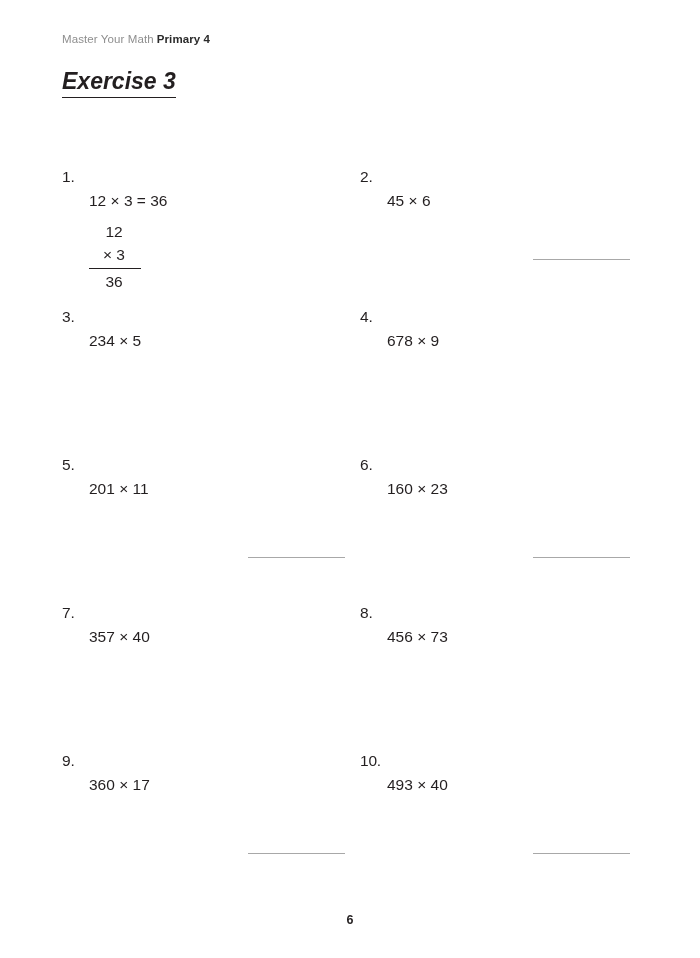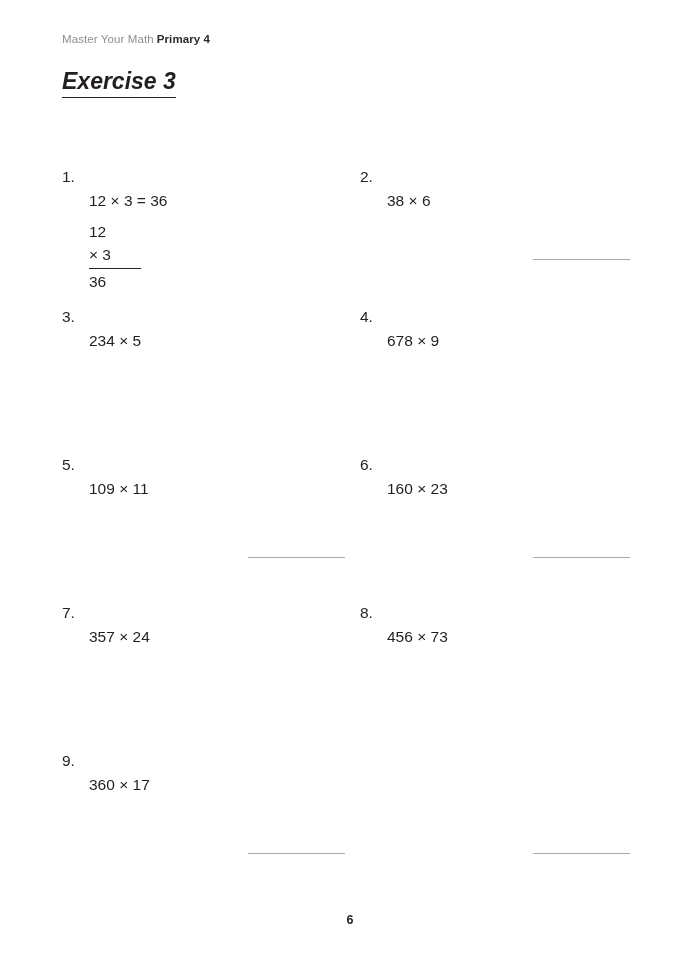--- a/index.html
+++ b/index.html
@@ -111,21 +111,21 @@
 
   
   .worked {
     margin-top: 9px;
     margin-left: 27px;
     width: 52px;
     font-size: 15.5px;
     line-height: 1.52;
   }
   .worked .row {
-    text-align: left;
+    text-align: center;
     padding-right: 2px;
   }
   .worked .row.ruled {
     border-bottom: 1.5px solid #231f20;
     padding-bottom: 1px;
   }
   .worked .row.product {
     padding-top: 1px;
   }
 
@@ -171,21 +171,21 @@
           </div>
           <div class="worked">
             <div class="row">12</div>
             <div class="row ruled">× 3</div>
             <div class="row product">36</div>
           </div>
         </div>
         <div class="q-cell right">
           <div class="q-line">
             <span class="q-num">2.</span>
-            <span class="q-expr">38 × 6</span>
+            <span class="q-expr">45 × 6</span>
           </div>
         </div>
         <div class="answer-rule right" style="top: 91px;"></div>
       </div>
       <div class="q-row" style="position: absolute; top: 140px; left: 0px; height: 140px;">
         <div class="q-cell left">
           <div class="q-line">
             <span class="q-num">3.</span>
             <span class="q-expr">234 × 5</span>
           </div>
@@ -196,51 +196,57 @@
             <span class="q-num">4.</span>
             <span class="q-expr">678 × 9</span>
           </div>
         </div>
         <div class="answer-rule right" style="top: 249px;"></div>
       </div>
       <div class="q-row" style="position: absolute; top: 288px; left: 0px; height: 140px;">
         <div class="q-cell left">
           <div class="q-line">
             <span class="q-num">5.</span>
-            <span class="q-expr">109 × 11</span>
+            <span class="q-expr">201 × 11</span>
           </div>
         </div>
         <div class="answer-rule left" style="top: 397px;"></div>
         <div class="q-cell right">
           <div class="q-line">
             <span class="q-num">6.</span>
             <span class="q-expr">160 × 23</span>
           </div>
         </div>
         <div class="answer-rule right" style="top: 397px;"></div>
       </div>
       <div class="q-row" style="position: absolute; top: 436px; left: 0px; height: 140px;">
         <div class="q-cell left">
           <div class="q-line">
             <span class="q-num">7.</span>
-            <span class="q-expr">357 × 24</span>
+            <span class="q-expr">357 × 40</span>
           </div>
         </div>
         <div class="q-cell right">
           <div class="q-line">
             <span class="q-num">8.</span>
             <span class="q-expr">456 × 73</span>
           </div>
         </div>
       </div>
       <div class="q-row" style="position: absolute; top: 584px; left: 0px; height: 140px;">
         <div class="q-cell left">
           <div class="q-line">
             <span class="q-num">9.</span>
             <span class="q-expr">360 × 17</span>
           </div>
         </div>
+        <div class="q-cell right">
+          <div class="q-line">
+            <span class="q-num wide">10.</span>
+            <span class="q-expr">493 × 40</span>
+          </div>
+        </div>
       </div>
     </div>
 
   <div class="page-number">6</div>
 
 </div>
 
 </body></html>

